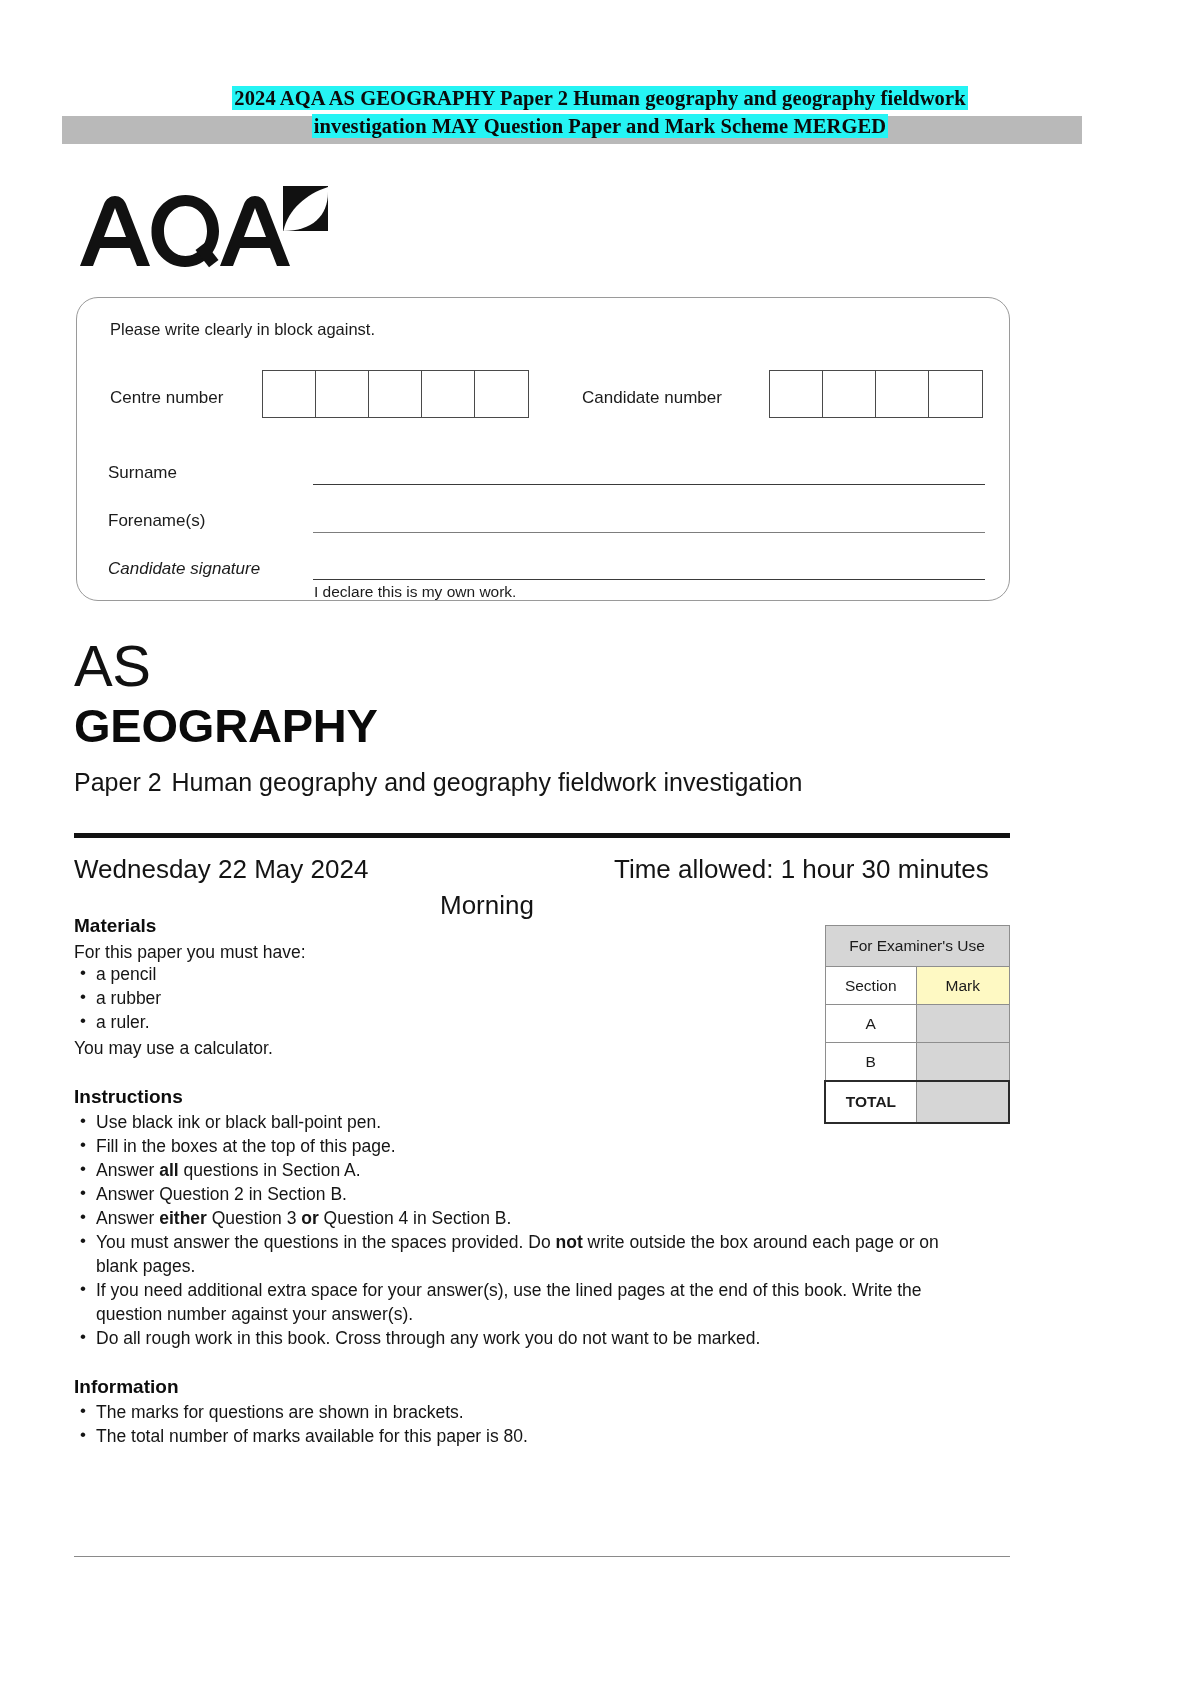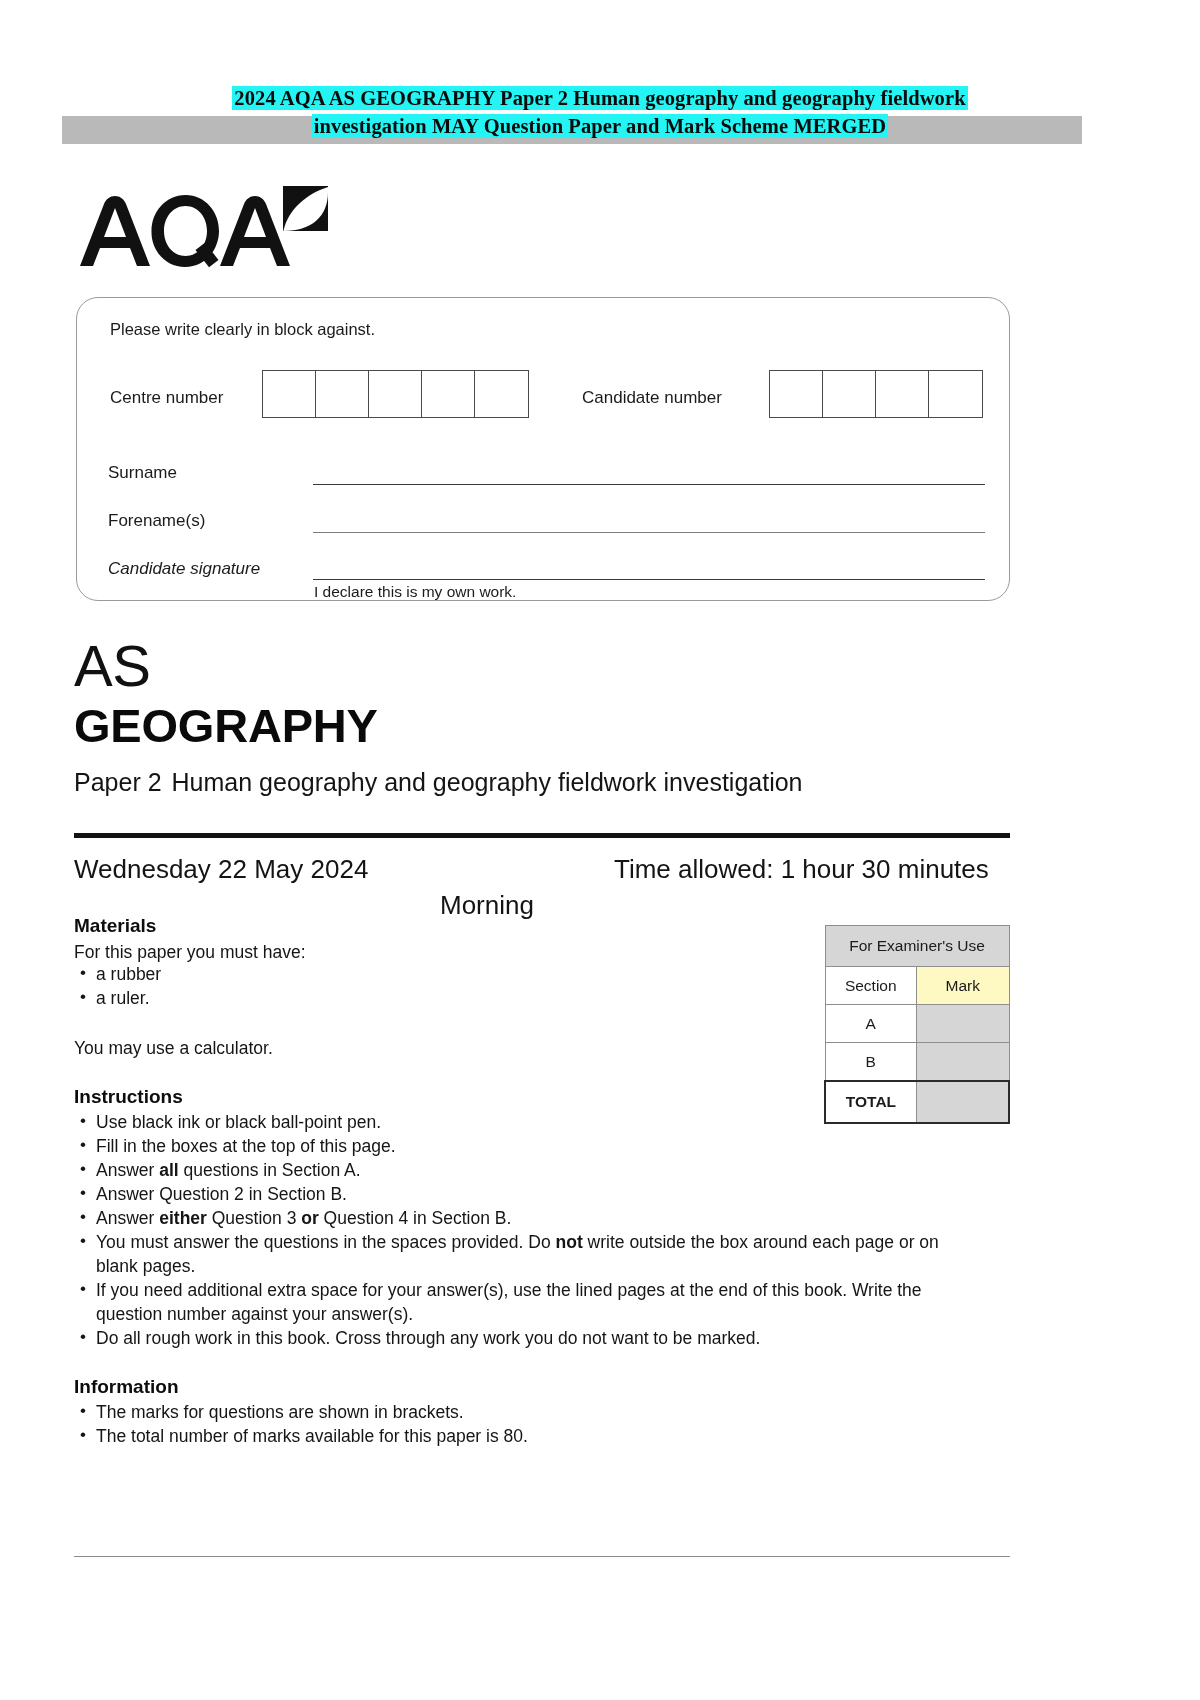--- a/index.html
+++ b/index.html
@@ -334,20 +334,21 @@
 <div class="dateline">
   <span class="d-date">Wednesday 22 May 2024</span>
   <span class="d-session">Morning</span>
   <span class="d-time">Time allowed: 1 hour 30 minutes</span>
 </div>
 
 <div class="sec-head mat-head">Materials</div>
 <div class="body-txt mat-intro">For this paper you must have:</div>
 <div class="body-txt mat-list">
   <ul class="b">
+    <li>a pencil</li>
     <li>a rubber</li>
     <li>a ruler.</li>
   </ul>
 </div>
 <div class="body-txt mat-calc">You may use a calculator.</div>
 
 <div class="sec-head ins-head">Instructions</div>
 <div class="body-txt ins-list">
   <ul class="b">
     <li>Use black ink or black ball-point pen.</li>

